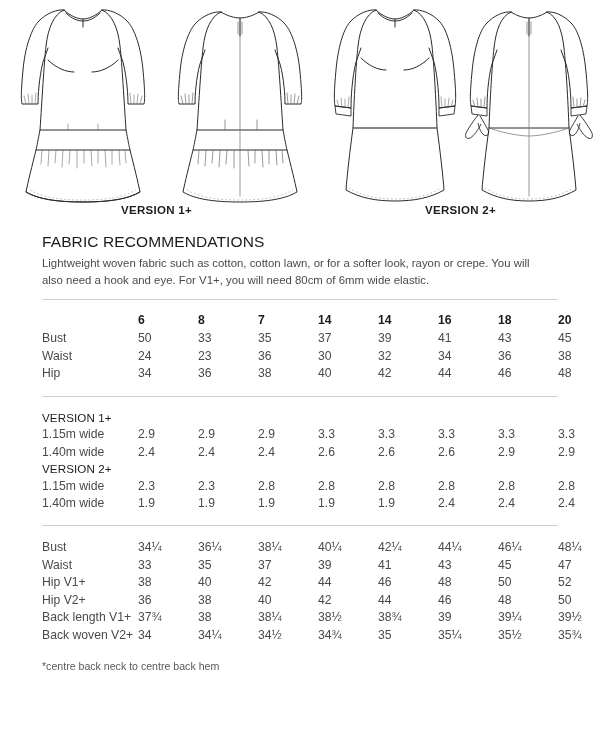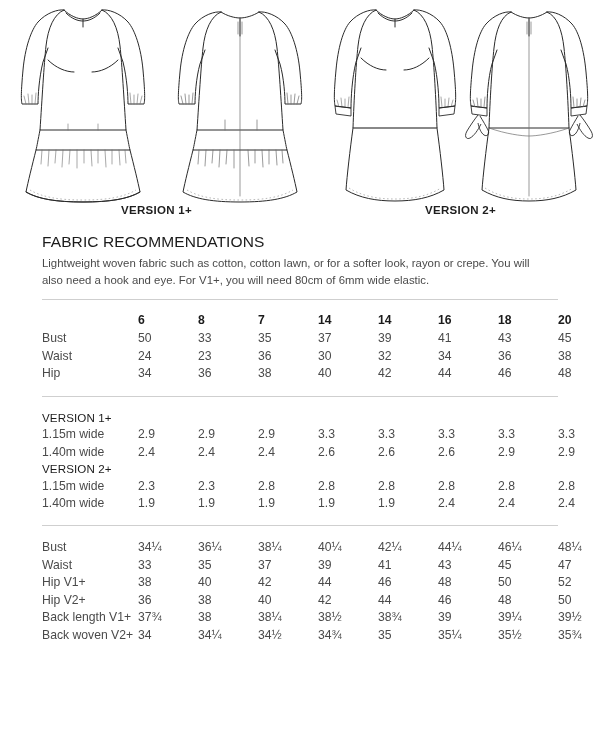--- a/index.html
+++ b/index.html
@@ -481,13 +481,14 @@
           <td>34¾</td>
           <td>35</td>
           <td>35¼</td>
           <td>35½</td>
           <td>35¾</td>
         </tr>
       </tbody>
     </table>
   </section>
 
+  <div class="footnote">*centre back neck to centre back hem</div>
 </div>
 
 </body></html>

